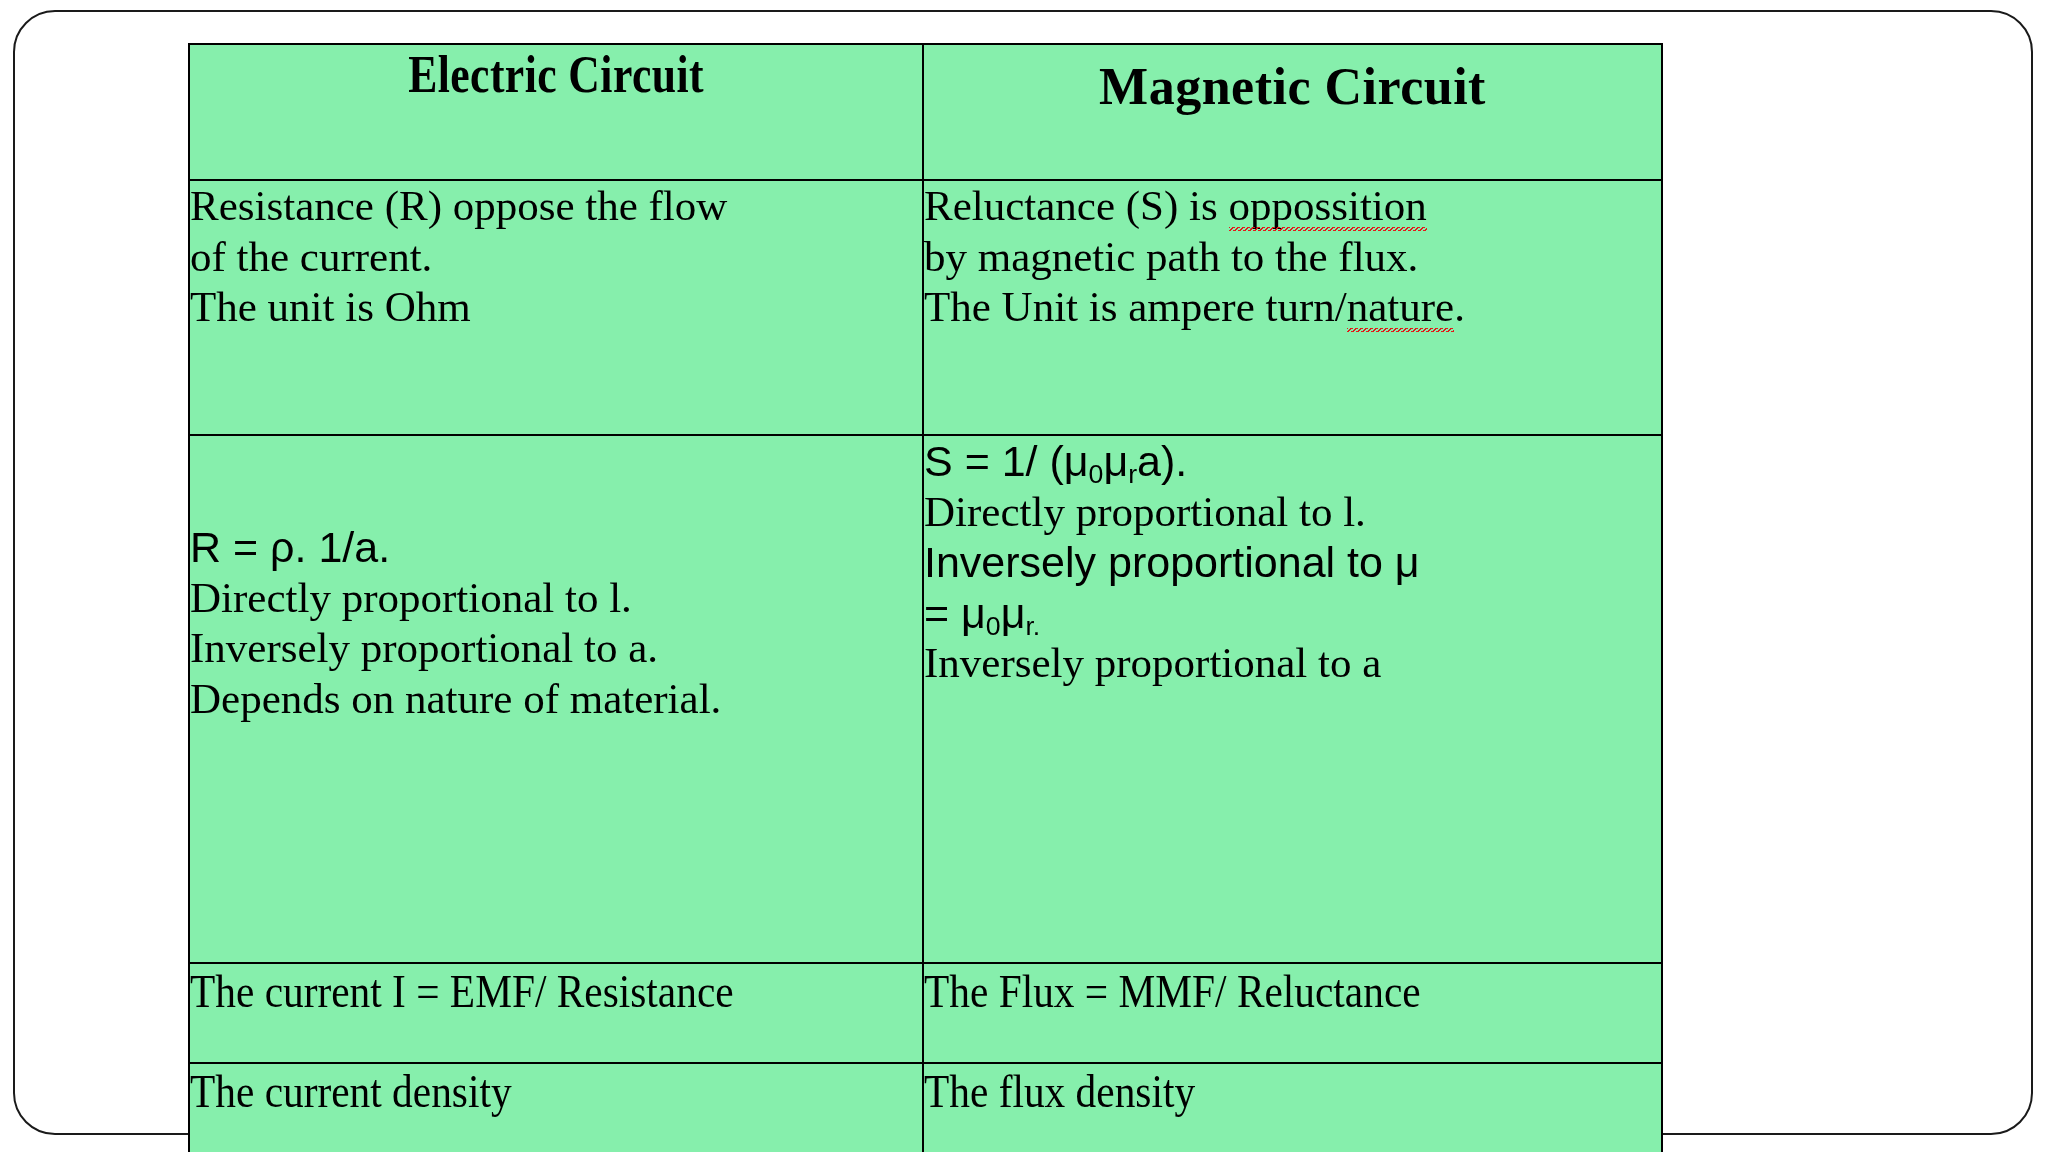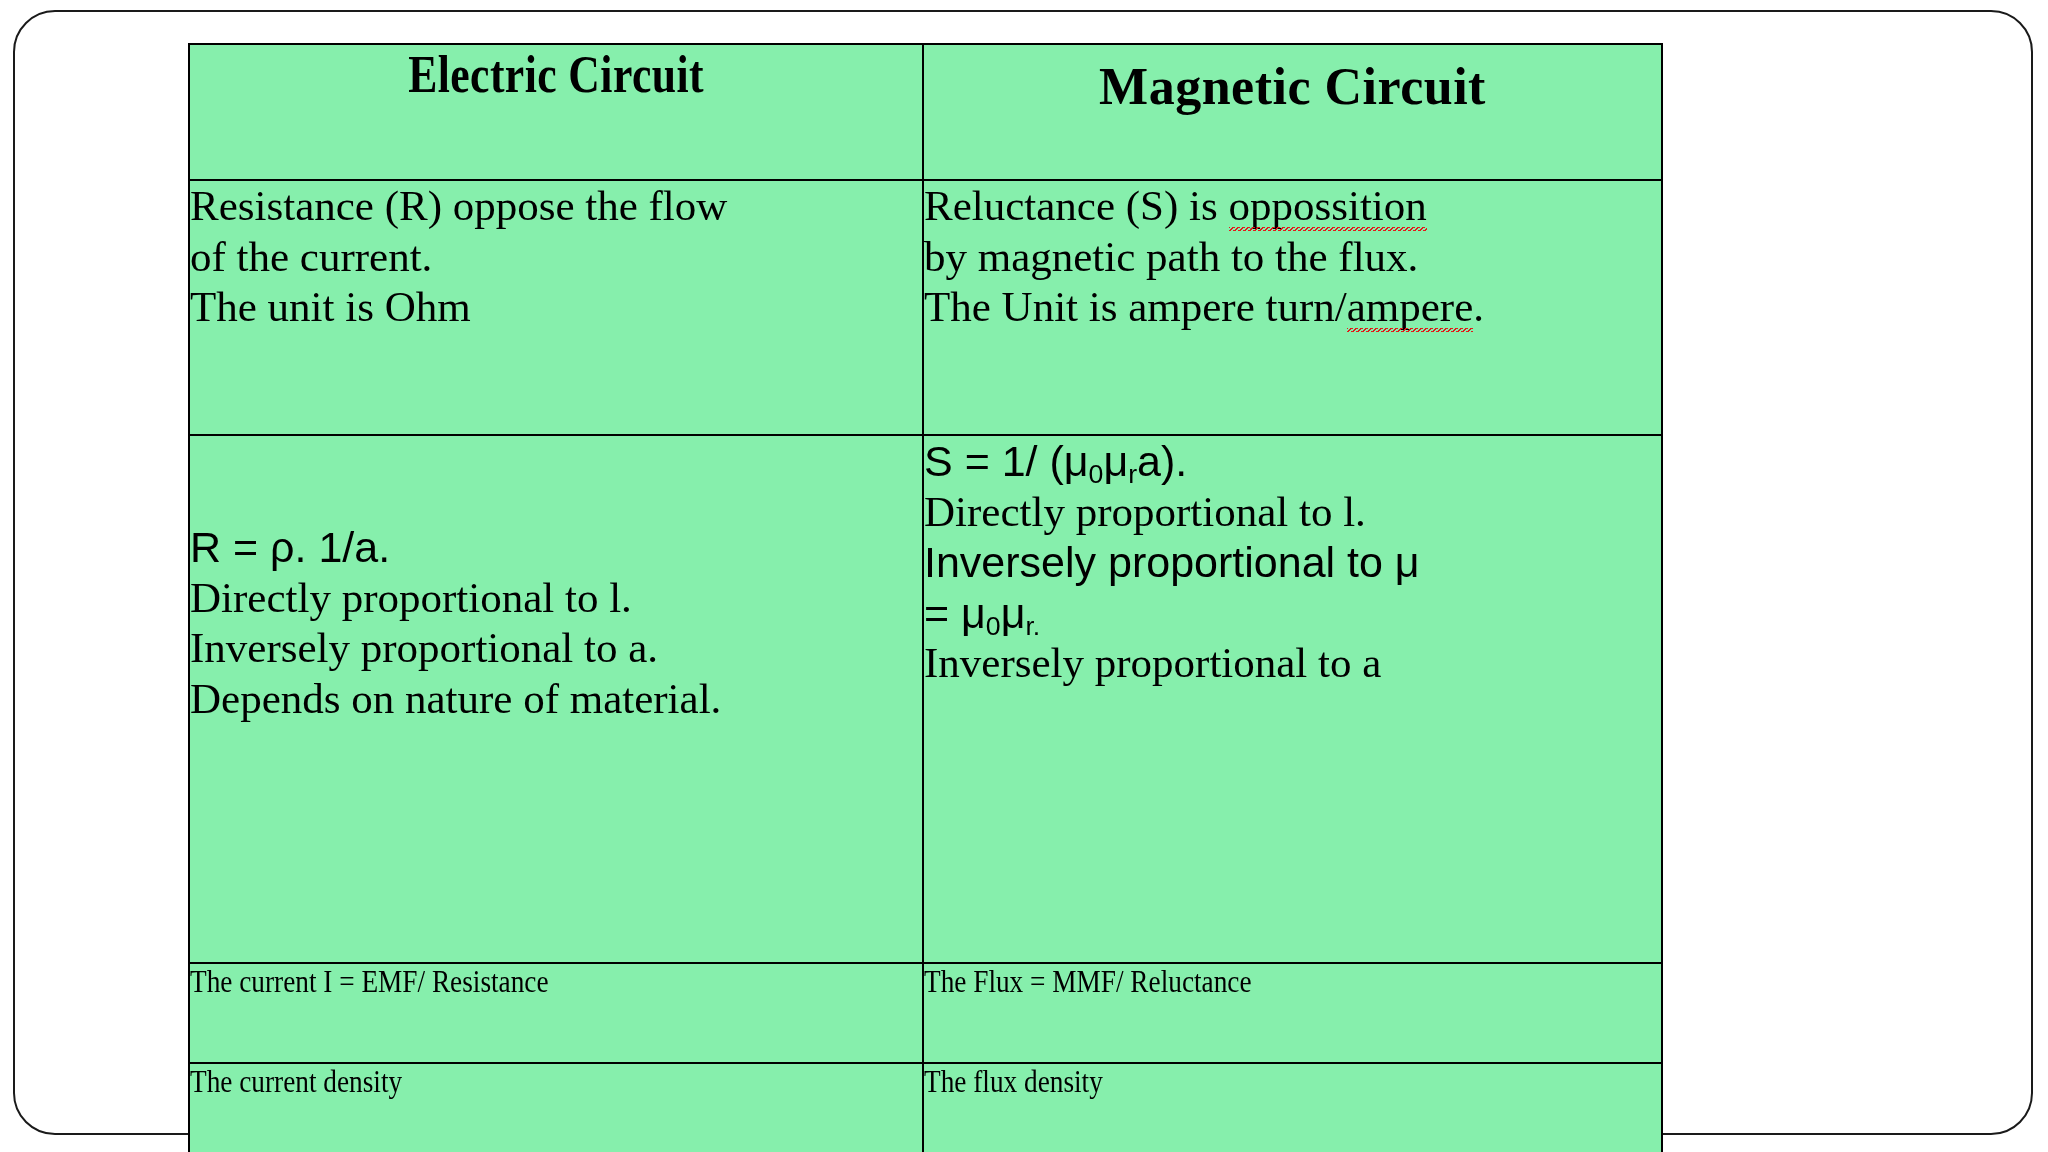--- a/index.html
+++ b/index.html
@@ -99,21 +99,21 @@
   .row-form  td { height: 440px; }
   .row-ratio td { height: 98px; }
   .row-dens  td { height: 109px; }
 
   .row-form .body-cell { padding-top: 10px; }
   .cell-form-left { padding-top: 86px !important; }
 
   .row-ratio .body-cell,
   .row-dens  .body-cell {
     padding-top: 16px;
-    font-size: 31px;
+    font-size: 47px;
   }
 
   
   .condensed {
     display: inline-block;
     transform: scaleX(0.88);
     transform-origin: left center;
     white-space: nowrap;
   }
 
@@ -173,21 +173,21 @@
 
       <tr class="row-def">
         <td class="body-cell">
           <span class="line">Resistance  (R) oppose the flow</span>
           <span class="line">of the current.</span>
           <span class="line">The unit is Ohm</span>
         </td>
         <td class="body-cell">
           <span class="line"><span>Reluctance (S) is </span><span class="misspelled"><span>oppossition</span></span></span>
           <span class="line">by magnetic  path to the flux.</span>
-          <span class="line"><span>The Unit is ampere turn/</span><span class="misspelled"><span>ampere</span></span><span>.</span></span>
+          <span class="line"><span>The Unit is ampere turn/</span><span class="misspelled"><span>nature</span></span><span>.</span></span>
         </td>
       </tr>
 
       <tr class="row-form">
         <td class="body-cell cell-form-left">
           <span class="line greek">R = ρ. 1/a.</span>
           <span class="line">Directly proportional to l.</span>
           <span class="line">Inversely  proportional to a.</span>
           <span class="line">Depends on nature of material.</span>
         </td>

